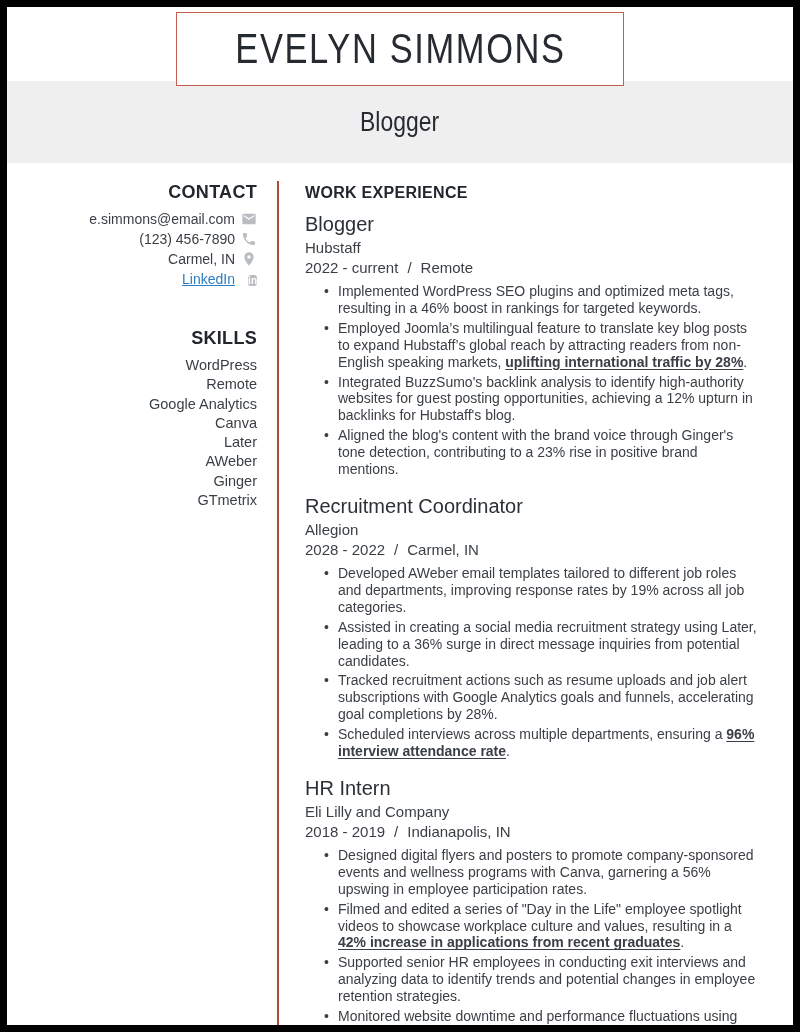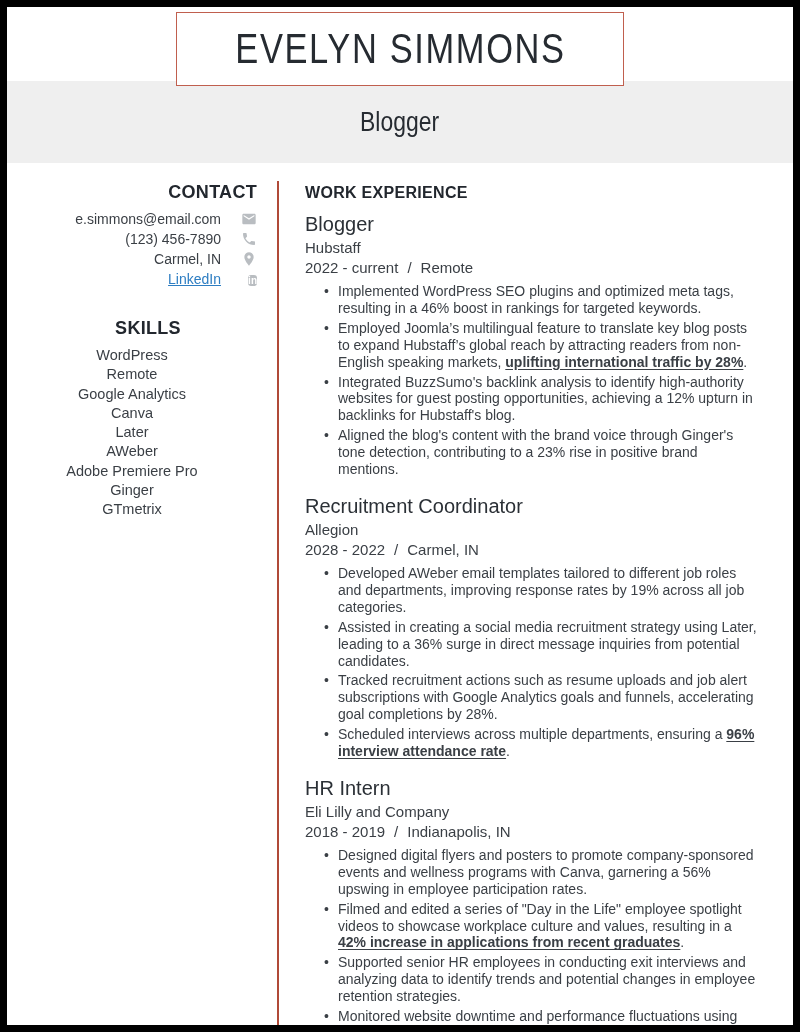--- a/index.html
+++ b/index.html
@@ -63,32 +63,32 @@
     position:absolute;left:0;top:176px;width:250px;
     text-align:right;
   }
   .side-h2{
     font-size:18px;font-weight:700;color:var(--heading-text);
     letter-spacing:.3px;line-height:18px;padding-left:32px;
   }
   .contact-rows{margin-top:8px;}
   .contact-row{
     display:flex;justify-content:flex-end;align-items:center;
-    gap:20px;height:20px;font-size:14px;color:var(--body-text);
+    gap:6px;height:20px;font-size:14px;color:var(--body-text);
   }
   .contact-row .icon{width:16px;height:16px;flex:0 0 16px;display:block;}
   .contact-row .icon svg{display:block;width:16px;height:16px;fill:var(--icon-gray);}
   .linkedin-badge{
     width:15px;height:15px;border-radius:3px;background:var(--icon-gray);
     color:#fff;font-size:10px;font-weight:700;line-height:15px;text-align:center;
   }
   a.contact-link{color:var(--link-blue);text-decoration:underline;}
   .edu-section{margin-top:32px;}
   .edu-lines{margin-top:10px;font-size:14.5px;line-height:20.5px;color:var(--body-text);}
-  .skills-section{margin-top:30px;text-align:center;}
+  .skills-section{margin-top:40px;}
   .skills-list{margin-top:9px;font-size:14.5px;line-height:19.3px;color:var(--body-text);}
   
   .main-col{position:absolute;left:298px;top:176px;width:452px;}
   .main-h2{
     font-size:16px;font-weight:700;color:var(--heading-text);
     letter-spacing:.3px;line-height:20px;
   }
   .job{margin-top:0;}
   .job + .job{margin-top:16px;}
   .job-title{font-size:20px;font-weight:400;color:#2b3036;margin-top:9px;line-height:24px;}
@@ -163,21 +163,20 @@
 
     <section class="skills-section">
       <h2 class="side-h2">SKILLS</h2>
       <div class="skills-list">
         <div>WordPress</div>
         <div>Remote</div>
         <div>Google Analytics</div>
         <div>Canva</div>
         <div>Later</div>
         <div>AWeber</div>
-        <div>Adobe Premiere Pro</div>
         <div>Ginger</div>
         <div>GTmetrix</div>
       </div>
     </section>
 
   </aside>
 
   <main class="main-col">
     <h2 class="main-h2">WORK EXPERIENCE</h2>
     <div id="jobs-list">

